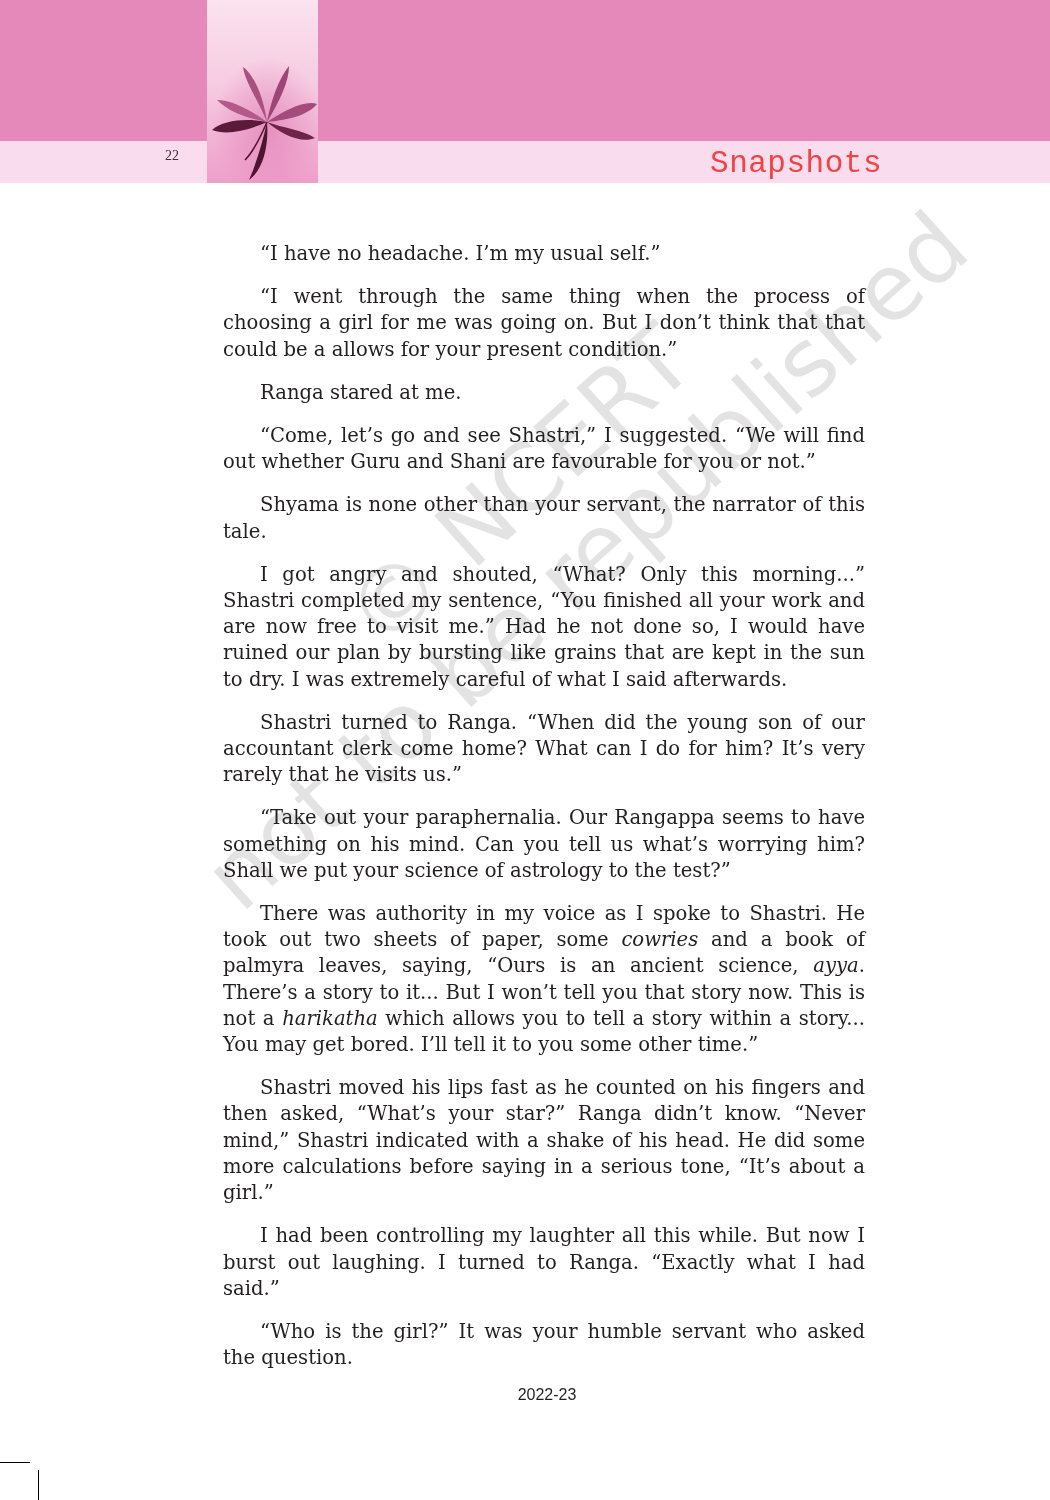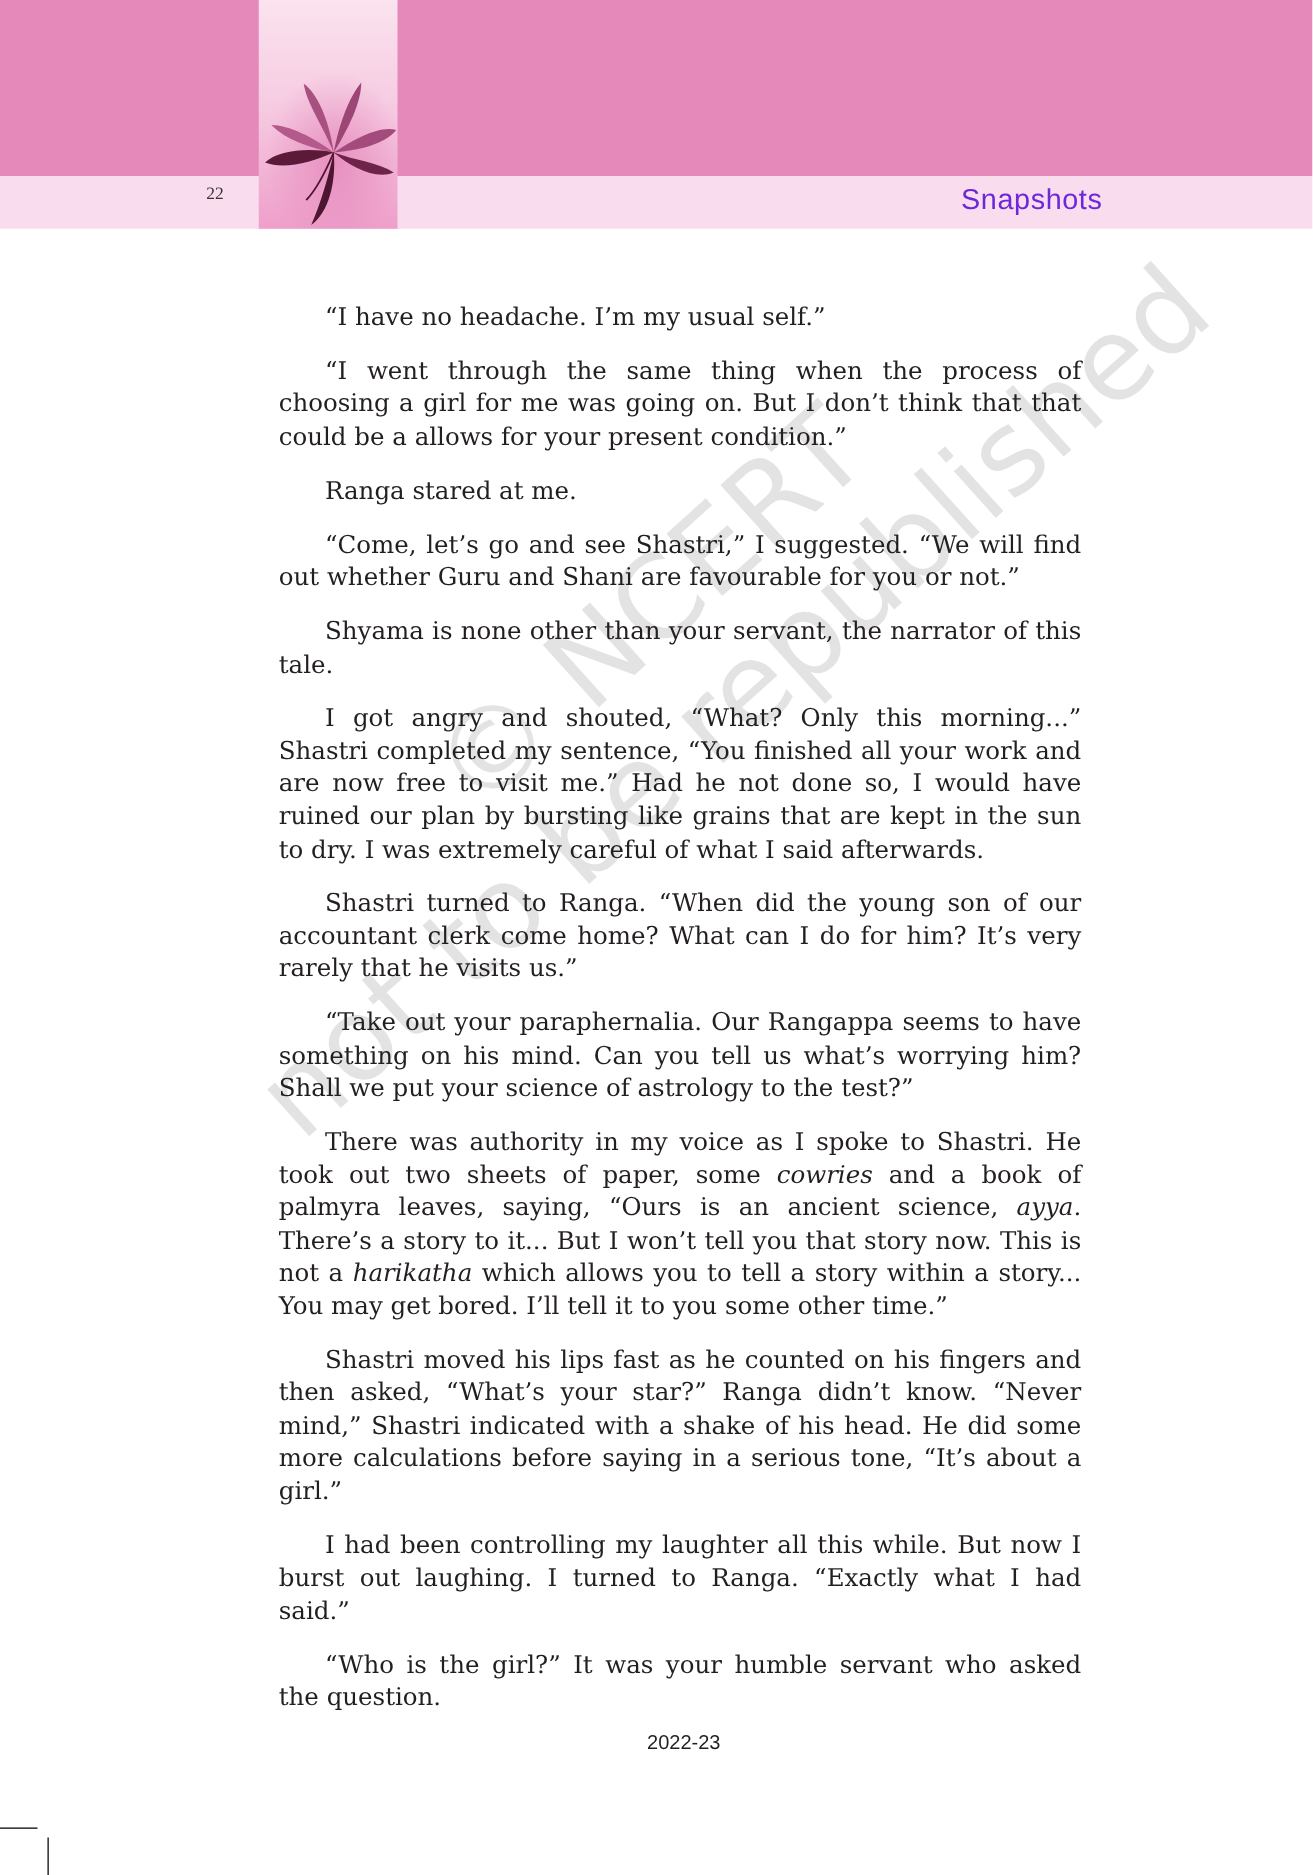--- a/index.html
+++ b/index.html
@@ -22,21 +22,21 @@
     position: absolute; left: 207px; top: 0; width: 111px; height: 183px;
     background: linear-gradient(180deg, #fbe3ef 0%, #f6cce2 45%, #ee9fca 100%);
     overflow: hidden;
   }
   .page-number {
     position: absolute; left: 165px; top: 148px;
     font-family: "Liberation Serif", serif; font-size: 14px; color: #3b3335;
   }
   .running-title {
     position: absolute; right: 168px; top: 146px;
-    font-family: Liberation Sans, sans-serif; font-size: 23px; color: #6d28d9;
+    font-family: Liberation Mono, monospace; font-size: 31px; color: #ef4444;
     letter-spacing: 0.5px;
   }
   .body-text {
     position: absolute; left: 206px; top: 224px; width: 676px;
     font-size: 19.6px; line-height: 26.2px;
     text-align: justify;
   }
   .body-text p { margin: 17px; text-indent: 37px; }
   .body-text em { font-style: italic; }
   .watermark {

